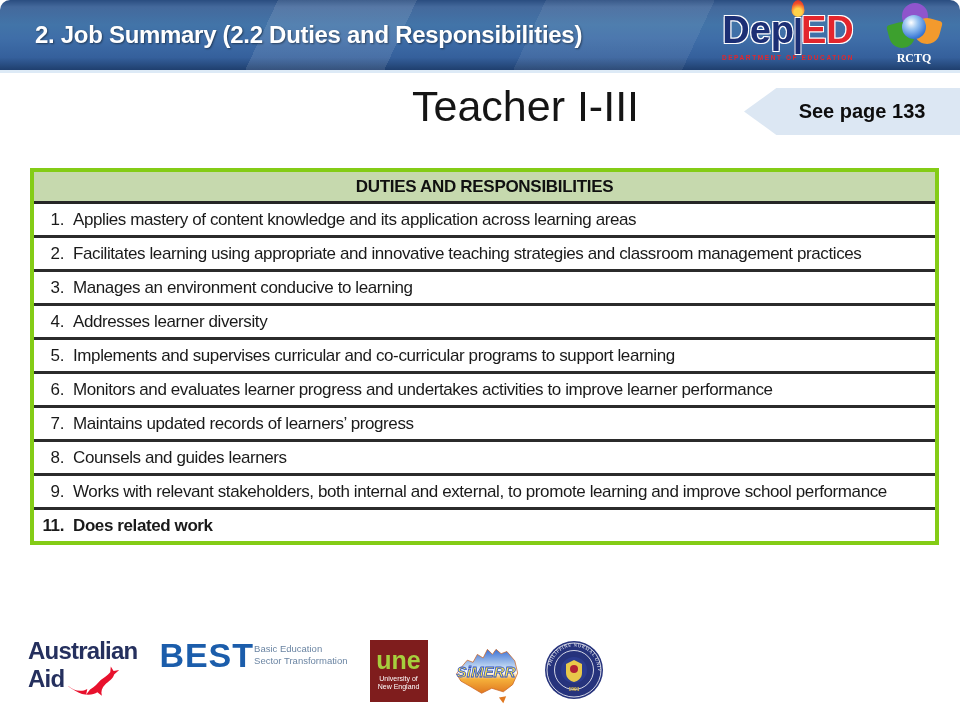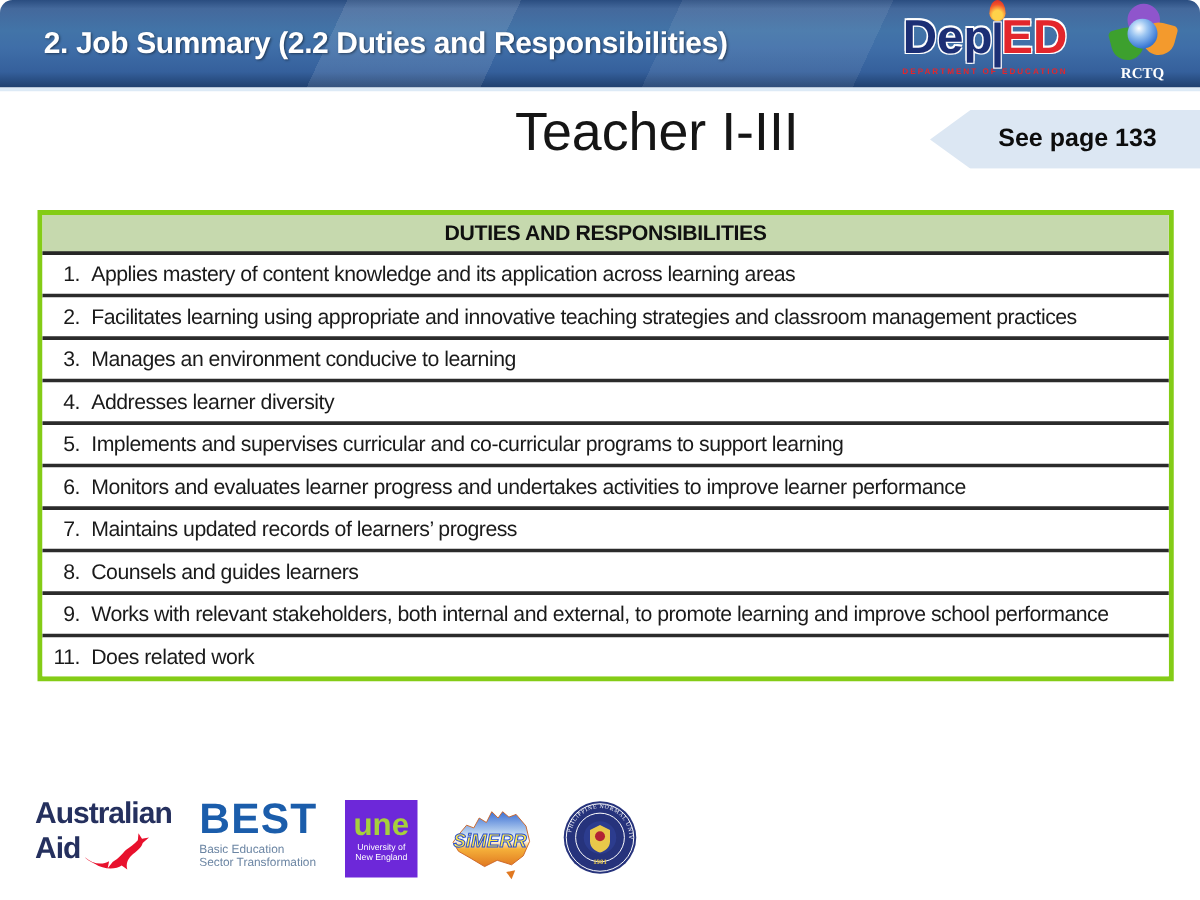--- a/index.html
+++ b/index.html
@@ -47,31 +47,31 @@
     display:flex;align-items:center;justify-content:center;padding-left:20px;box-sizing:border-box;}
   .page-banner span{font-size:20px;font-weight:bold;color:#0d0d0d;}
 
   
   .duties{position:absolute;left:30px;top:168px;width:901px;border:4px solid #84cc16;background:#fff;}
   .duties-header{height:29px;background:#c6d9ae;border-bottom:3px solid #262626;
     display:flex;align-items:center;justify-content:center;
     font-weight:bold;font-size:17px;letter-spacing:-0.3px;color:#101010;}
   .duty-row{height:31px;display:flex;align-items:center;border-bottom:3px solid #2b2b2b;
     font-size:17px;letter-spacing:-0.4px;color:#1a1a1a;background:#fff;}
-  .duty-row:last-child{border-bottom:none;}
+  .duty-row:last-child{border-bottom:none;font-weight:bold;}
   .duty-num{width:30px;text-align:right;margin-right:9px;flex:none;}
 
   
   .footer{position:absolute;left:28px;bottom:8px;display:flex;align-items:flex-start;gap:22px;}
   .aus-text{font-weight:bold;color:#25305e;font-size:24px;line-height:0.95;letter-spacing:-0.8px;}
   .aid-line{display:flex;align-items:center;gap:2px;}
-  .best{display:flex;flex-direction:column;}
+  .best{display:flex;flex-direction:row;}
   .best-name{color:#1b5dab;font-weight:bold;font-size:34px;line-height:0.9;letter-spacing:1px;}
   .best-sub{color:#6b85a3;font-size:9.5px;line-height:1.25;margin-top:3px;}
-  .une{width:58px;height:62px;background:#6d28d9;display:flex;flex-direction:column;
+  .une{width:58px;height:62px;background:#7f1d1d;display:flex;flex-direction:column;
     align-items:center;justify-content:center;text-align:center;}
   .une-name{color:#a6cf3d;font-size:25px;font-weight:bold;line-height:0.85;}
   .une-sub{color:#ffffff;font-size:7px;line-height:1.2;margin-top:3px;}
   .simerr-wrap,.pnu-wrap{flex:none;line-height:0;}
 </style>
 </head>
 <body>
 
 <div class="slide">
 

